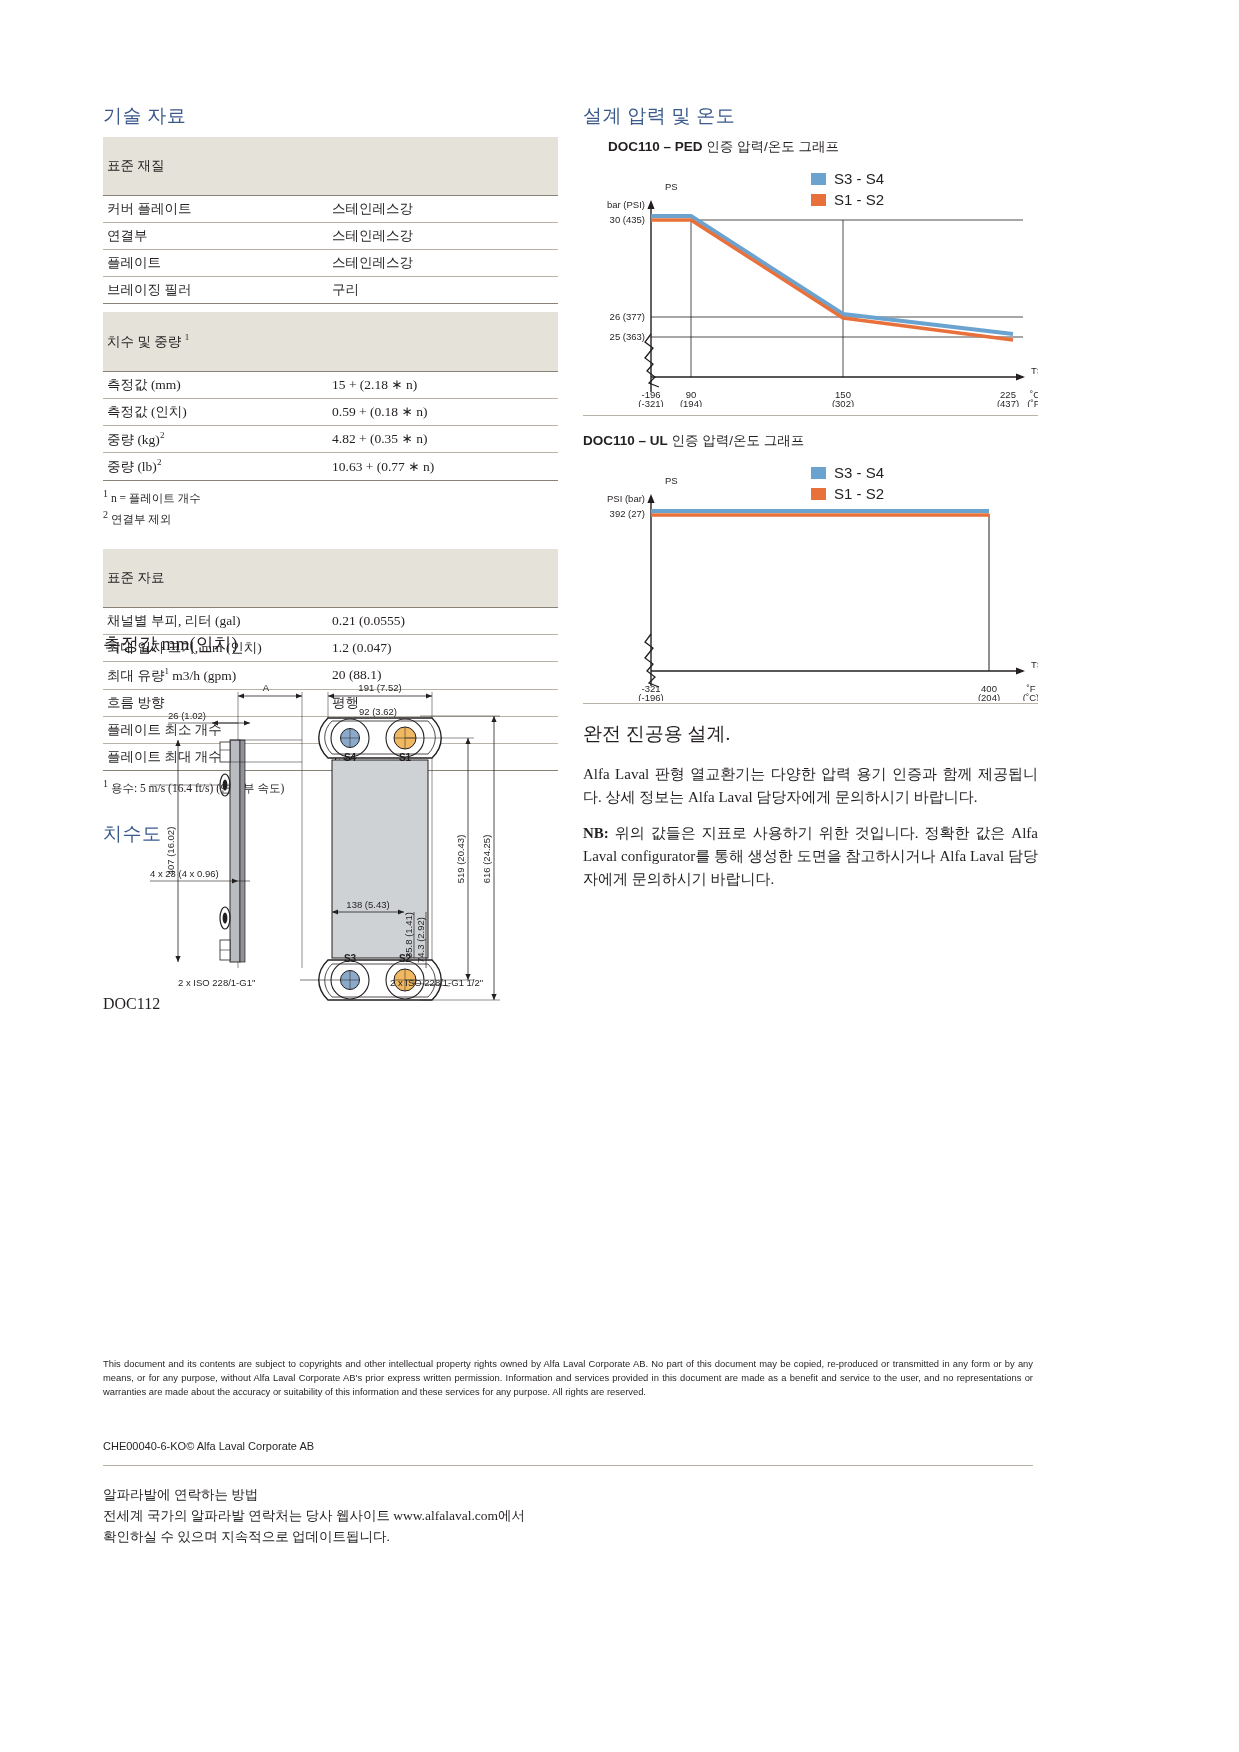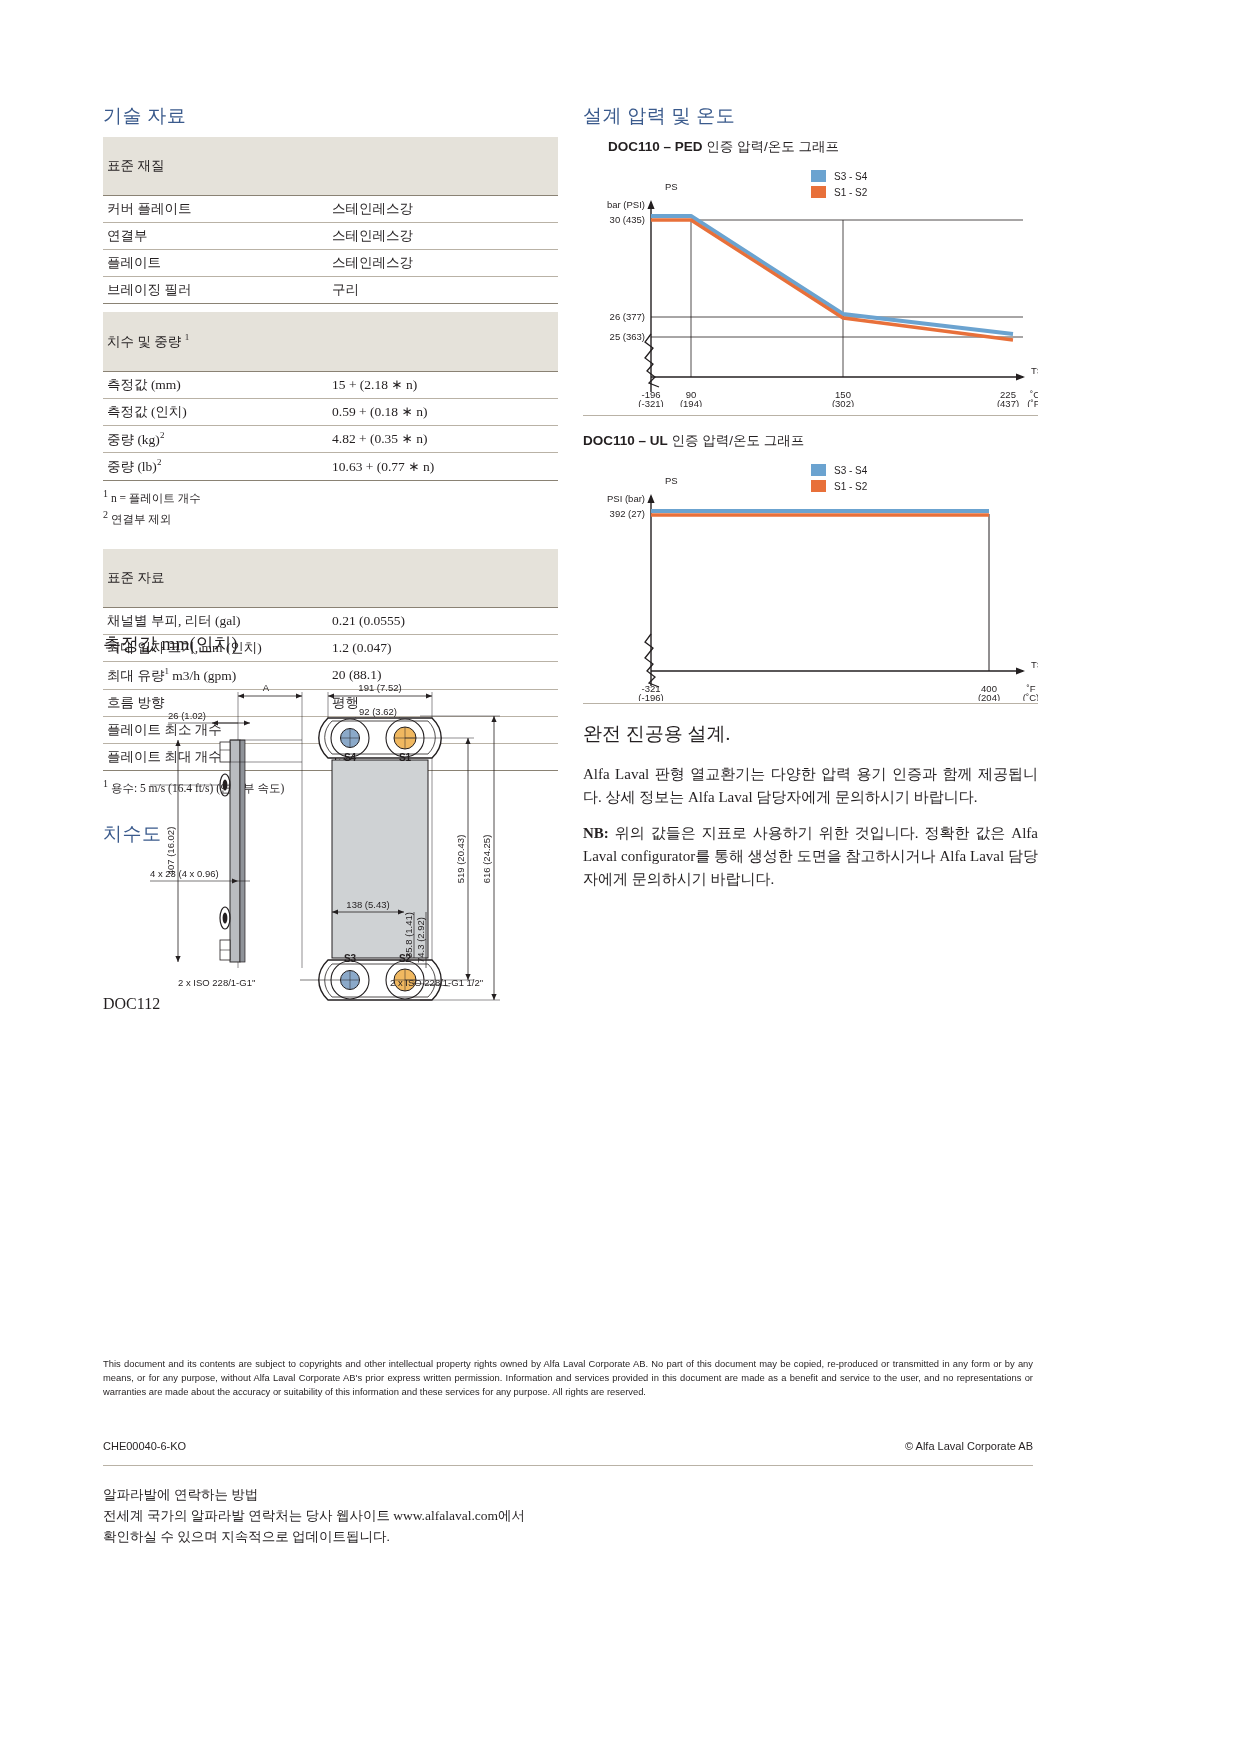--- a/index.html
+++ b/index.html
@@ -43,38 +43,38 @@
   
   #left { position:absolute; left:103px; top:103px; width:460px; }
 
   
   #right { position:absolute; left:583px; top:103px; width:455px; }
 
   .rule { height:1px; background:#b9b2a6; width:455px; margin:16px 0; }
 
   
   .chartbox { position:relative; width:455px; }
-  .legend { position:absolute; font-family:"Liberation Sans", sans-serif; font-size:10px; }
+  .legend { position:absolute; font-family:"Liberation Sans", sans-serif; font-size:15px; }
   .legend .row { display:flex; align-items:center; margin-bottom:4px; }
   .legend .sw { width:15px; height:12px; margin-right:8px; }
 
   
   .para { font-size:15px; line-height:1.52; text-align:justify; margin-top:14px; }
   .para.first { font-size:19px; }
 
   
   #legal {
     position:absolute; left:103px; top:1357px; width:930px;
     font-family:"Liberation Sans", sans-serif;
     font-size:9.4px; line-height:1.5; color:#231f20; text-align:justify;
   }
   #docline {
     position:absolute; left:103px; top:1440px; width:930px;
     font-family:"Liberation Sans", sans-serif; font-size:11px;
-    display:flex; justify-content:space-between;
+    display:flex; justify-content:flex-start;
   }
   #footrule { position:absolute; left:103px; top:1465px; width:930px; height:1px; background:#b9b2a6; }
   #contact {
     position:absolute; left:103px; top:1485px; width:700px;
     font-size:13.5px; line-height:1.55;
   }
 
   
   #doccap { position:absolute; left:103px; top:995px; font-size:16px; }
   #drawunit { position:absolute; left:103px; top:632px; font-size:18px; }

